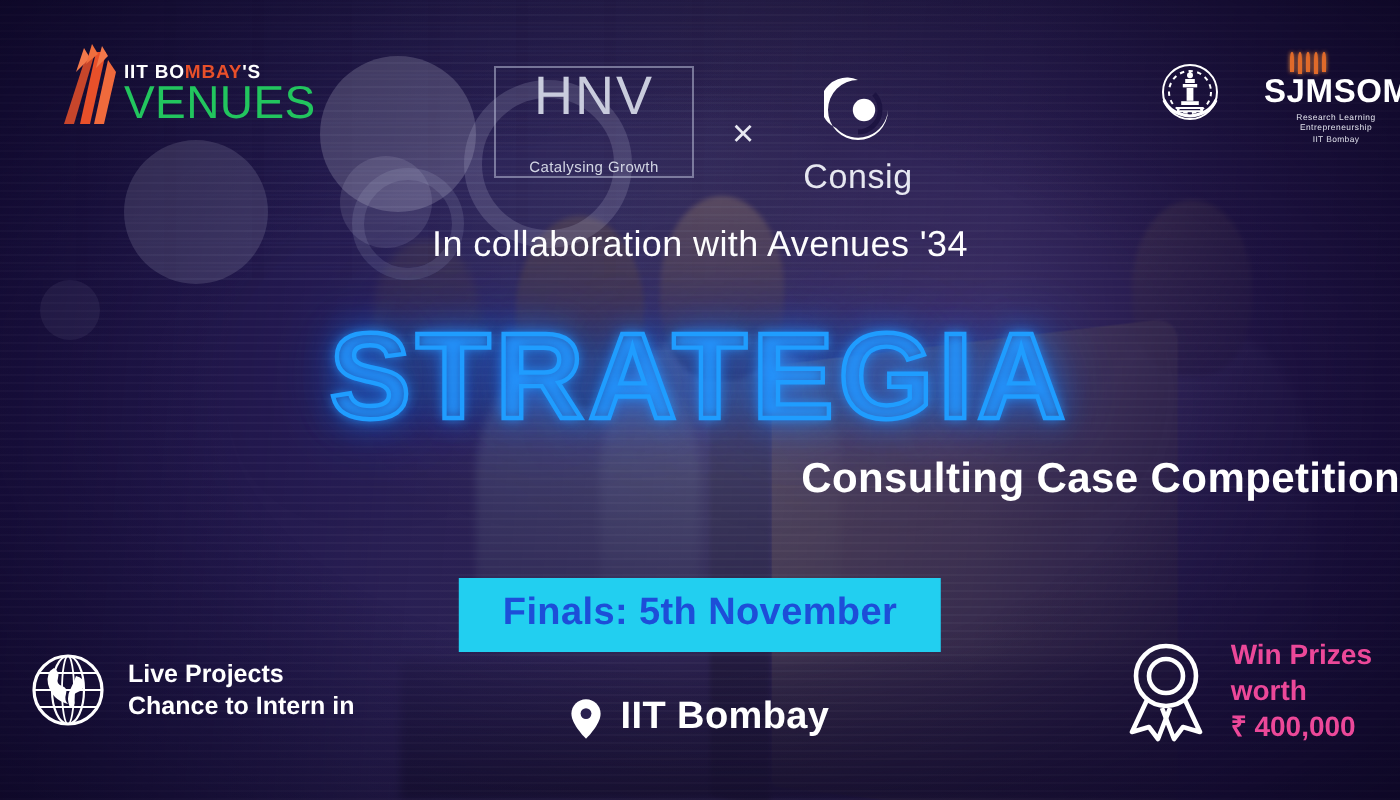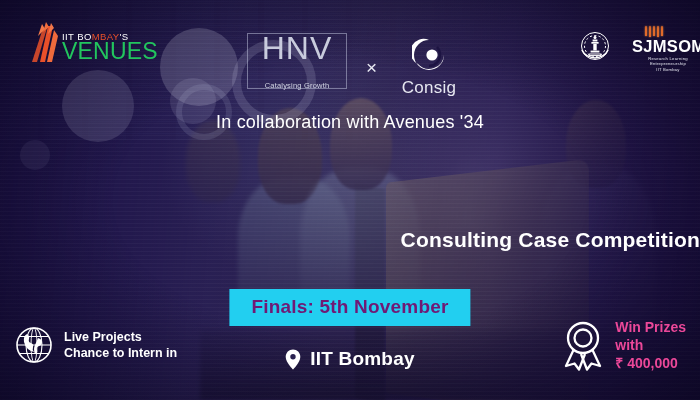--- a/index.html
+++ b/index.html
@@ -87,28 +87,28 @@
   .c2{left:62px;top:70px;width:72px;height:72px;background:rgba(205,205,228,.15);}
   .c3{left:170px;top:78px;width:46px;height:46px;background:rgba(210,210,235,.13);}
   .c4{left:232px;top:40px;width:66px;height:66px;border:9px solid rgba(205,208,232,.17);}
   .c5{left:176px;top:84px;width:44px;height:44px;border:6px solid rgba(200,205,230,.13);}
   .c6{left:20px;top:140px;width:30px;height:30px;background:rgba(200,205,230,.07);}
 
   
   .avenues{position:absolute;left:24px;top:22px;display:flex;align-items:flex-end;gap:2px;}
   .av-mark{width:44px;height:42px;flex:0 0 auto;}
   .av-text{display:flex;flex-direction:column;line-height:1;margin-left:-8px;padding-bottom:1px;}
-  .av-top{font-size:9.5px;font-weight:400;letter-spacing:.4px;color:#fff;white-space:nowrap;}
+  .av-top{font-size:9.5px;font-weight:700;letter-spacing:.4px;color:#fff;white-space:nowrap;}
   .av-top .accent{color:#e8502a;}
   .av-bot{font-size:23px;font-weight:400;color:#22c55e;letter-spacing:.2px;line-height:.95;white-space:nowrap;}
 
   .hnv{position:absolute;left:247px;top:33px;width:98px;height:54px;
        border:1px solid rgba(185,190,215,.55);display:flex;flex-direction:column;
        align-items:center;justify-content:center;}
-  .hnv-main{font-size:32px;font-weight:400;letter-spacing:1px;color:#c9ccdd;line-height:1;}
+  .hnv-main{font-size:27px;font-weight:400;letter-spacing:1px;color:#c9ccdd;line-height:1;}
   .hnv-sub{font-size:7.5px;color:#d3d6e4;letter-spacing:.2px;margin-top:17px;text-align:center;}
 
   .xmark{position:absolute;left:366px;top:58px;font-size:19px;color:#e8e9f2;font-weight:300;line-height:1;}
 
   .consig{position:absolute;left:398px;top:38px;width:62px;text-align:center;}
   .consig-mark{width:34px;height:34px;margin:0 auto;}
   .consig-text{font-size:17px;color:#e6e7f0;margin-top:2px;letter-spacing:.3px;}
 
   .iitb-crest{position:absolute;left:576px;top:28px;width:38px;height:38px;}
   .simsom{position:absolute;left:632px;top:26px;width:72px;text-align:center;}
@@ -133,21 +133,21 @@
       0 0 16px rgba(30,130,255,.75),
       0 0 34px rgba(25,110,245,.55),
       0 0 60px rgba(20,90,230,.35);
     line-height:1;
   }
   .subtitle{position:absolute;left:0;right:0;top:228px;text-align:right;
             font-size:21px;font-weight:700;color:#fff;letter-spacing:.2px;}
 
   .finals{
     position:absolute;left:50%;top:289px;transform:translateX(-50%);
-    background:#22cff0;color:#701a75;font-size:19px;font-weight:700;
+    background:#22cff0;color:#1d4ed8;font-size:19px;font-weight:700;
     padding:7px 22px 8px;letter-spacing:.2px;white-space:nowrap;
   }
 
   .venue{position:absolute;left:0;right:0;top:348px;display:flex;
          align-items:center;justify-content:center;gap:9px;}
   .venue-text{font-size:19px;font-weight:700;color:#fff;letter-spacing:.2px;}
 
   
   .intern{position:absolute;left:14px;top:325px;display:flex;align-items:center;gap:10px;}
   .intern-lines{display:flex;flex-direction:column;line-height:1.28;}
@@ -241,20 +241,23 @@
         <i class="flame"></i>
         <i class="flame f2"></i>
         <i class="flame"></i>
     </div>
     <div class="sim-name">SJMSOM</div>
     <div class="sim-sub1">Research  Learning  Entrepreneurship</div>
     <div class="sim-sub2">IIT Bombay</div>
   </div>
 
   <div class="collab">In collaboration with Avenues '34</div>
+  <div class="title-wrap">
+    <div class="title">STRATEGIA</div>
+  </div>
   <div class="subtitle">Consulting Case Competition</div>
 
   <div class="finals">Finals: 5th November</div>
 
   <div class="venue">
     <svg width="16" height="21" viewBox="0 0 16 21">
       <path d="M8 0.6 C3.9 .6 .7 3.8 .7 7.9 C.7 13.3 8 20.4 8 20.4 C8 20.4 15.3 13.3 15.3 7.9 C15.3 3.8 12.1 .6 8 .6 Z" fill="#ffffff"></path>
       <circle cx="8" cy="7.8" r="2.7" fill="#2a2150"></circle>
     </svg>
     <span class="venue-text">IIT Bombay</span>
@@ -277,18 +280,18 @@
 
   <div class="prize">
     <svg width="46" height="52" viewBox="0 0 46 52">
       <circle cx="23" cy="19" r="15" fill="none" stroke="#ffffff" stroke-width="2.3"></circle>
       <circle cx="23" cy="19" r="8.5" fill="none" stroke="#ffffff" stroke-width="2.3"></circle>
       <path d="M13.5 31 L6 47 L14.5 44.5 L19 50.5 L25 35" fill="none" stroke="#ffffff" stroke-width="2.3" stroke-linejoin="round"></path>
       <path d="M32.5 31 L40 47 L31.5 44.5 L27 50.5 L21 35" fill="none" stroke="#ffffff" stroke-width="2.3" stroke-linejoin="round"></path>
     </svg>
     <div class="prize-lines">
       <span>Win Prizes</span>
-      <span>with</span>
+      <span>worth</span>
       <span>₹ 400,000</span>
     </div>
   </div>
 
 </div>
 
 </body></html>

